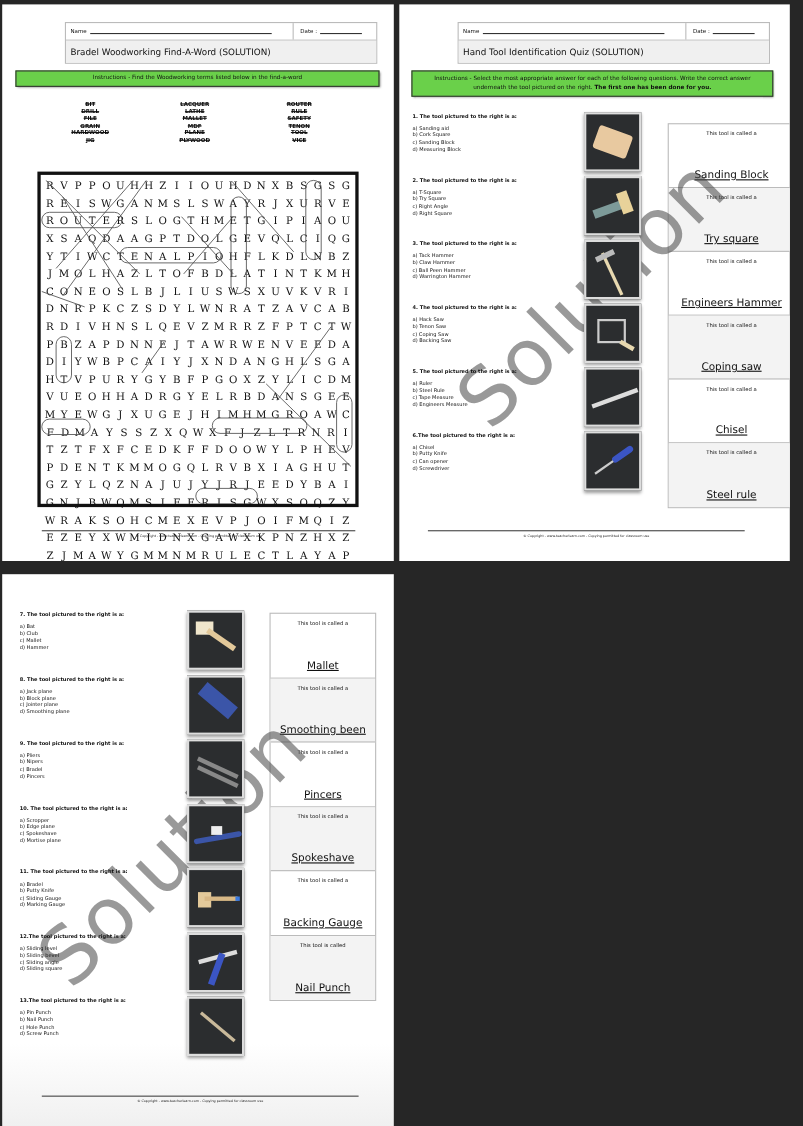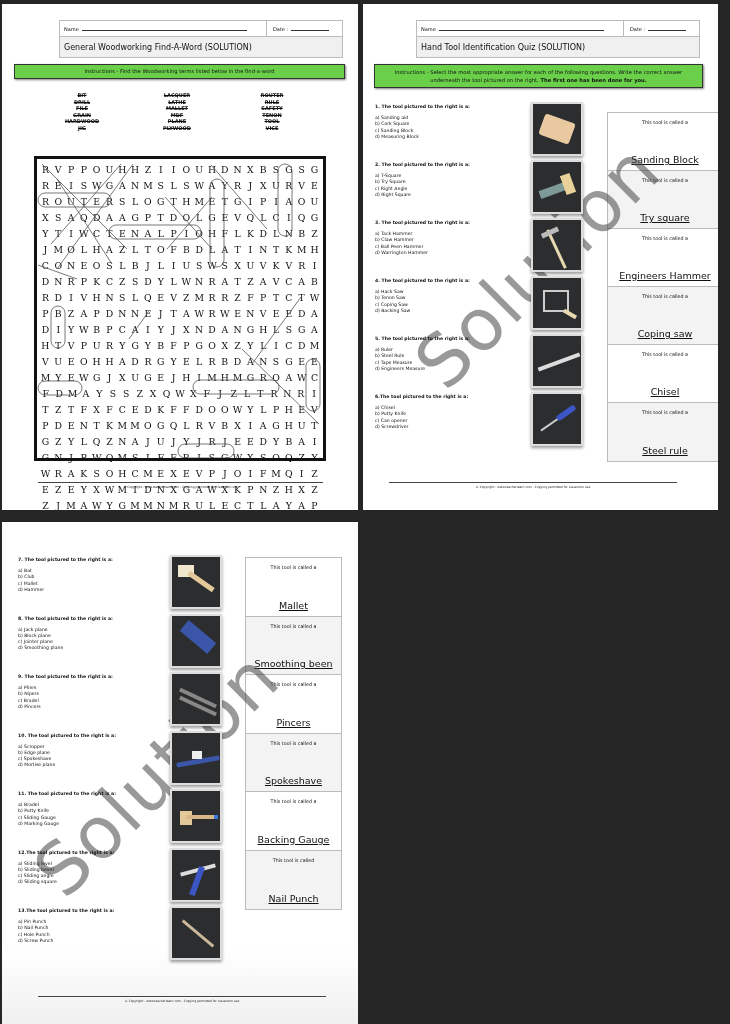--- a/index.html
+++ b/index.html
@@ -52,21 +52,21 @@
     <div class="hdr-row1">
       <div class="hdr-name">
           <span>Name</span>
           <span class="line" style="width:165px"></span>
         </div>
       <div class="hdr-date">
           <span>Date :</span>
           <span class="line" style="width:38px"></span>
         </div>
     </div>
-    <div class="hdr-title">General Woodworking Find-A-Word (SOLUTION)</div>
+    <div class="hdr-title">Bradel Woodworking Find-A-Word (SOLUTION)</div>
   </div>
   <div class="instr" style="left:12px; top:60px; width:331px; height:15px; line-height:13px;">Instructions - Find the Woodworking terms listed below in the find-a-word</div>
 
   <div class="wordlist">
     <div class="col" id="wcol0">
         <span>BIT</span>
         <span>DRILL</span>
         <span>FILE</span>
         <span>GRAIN</span>
         <span>HARDWOOD</span>

